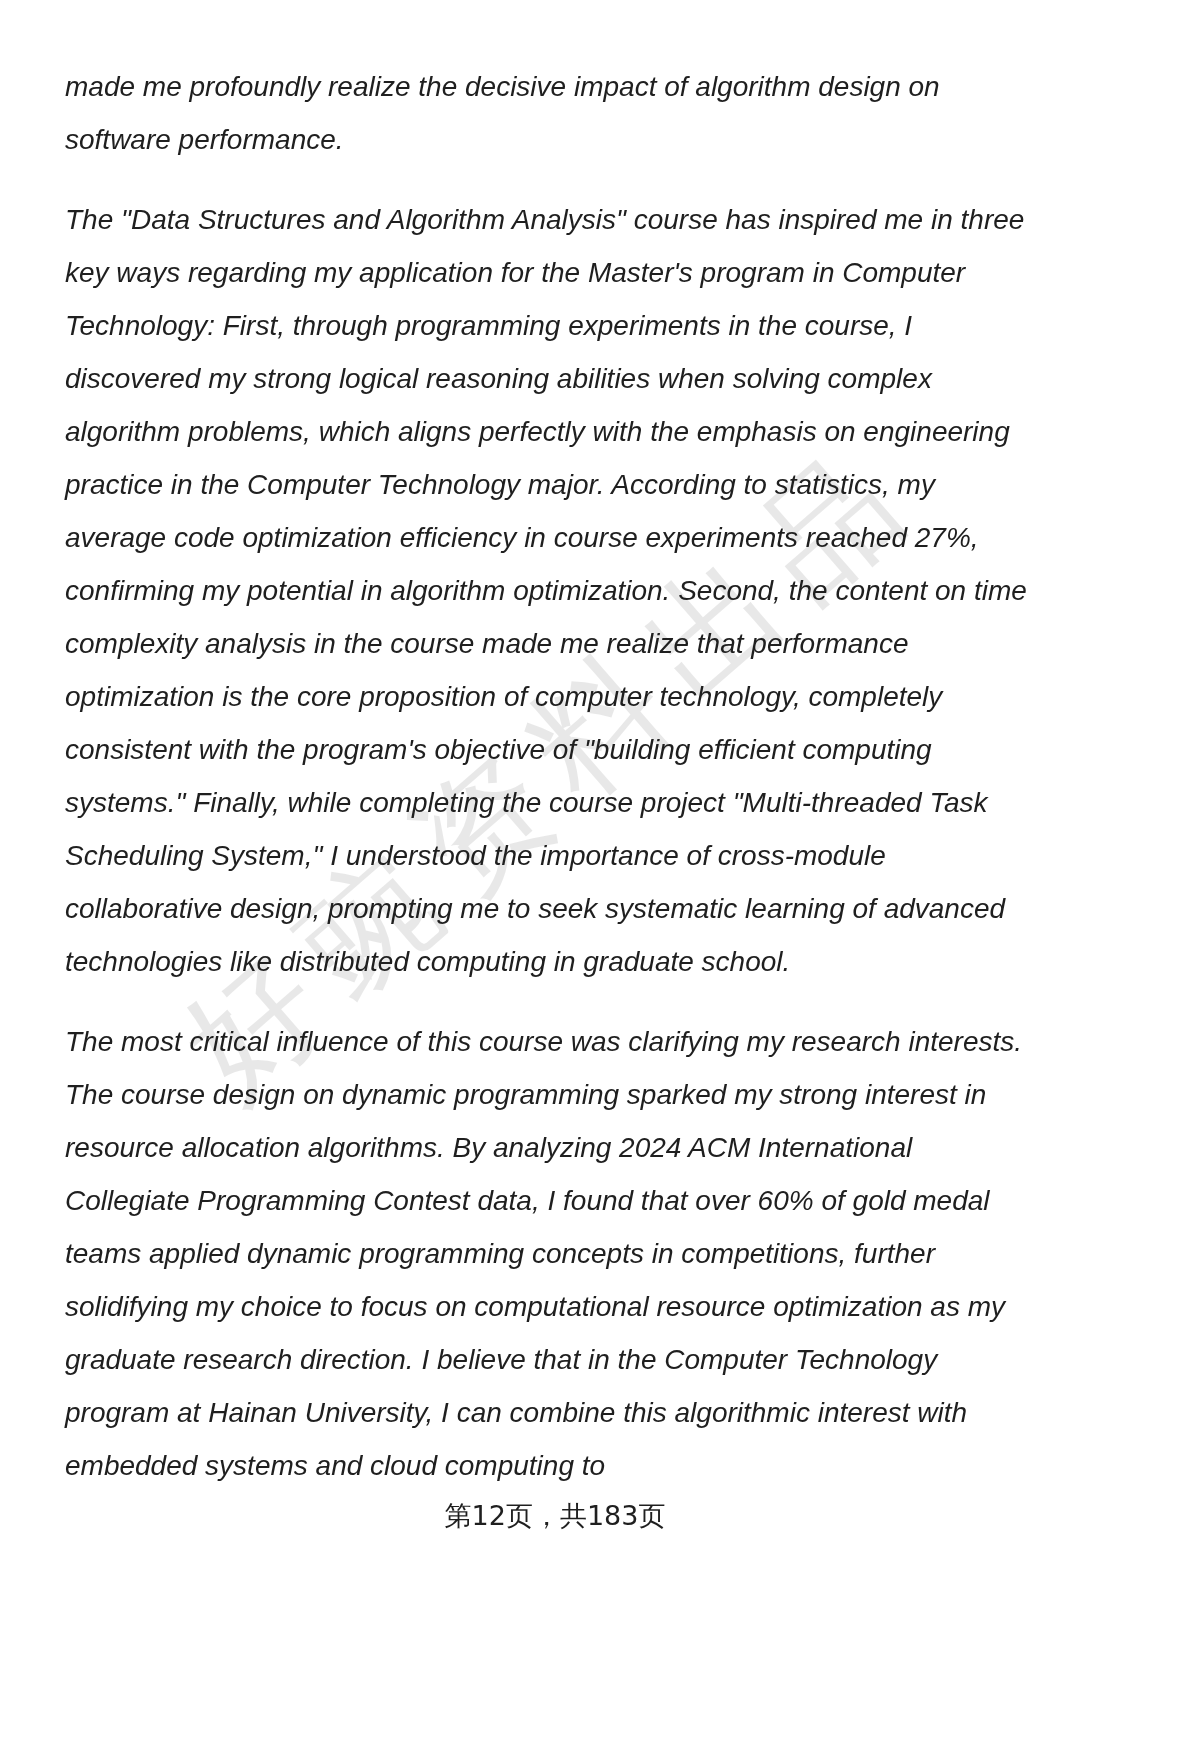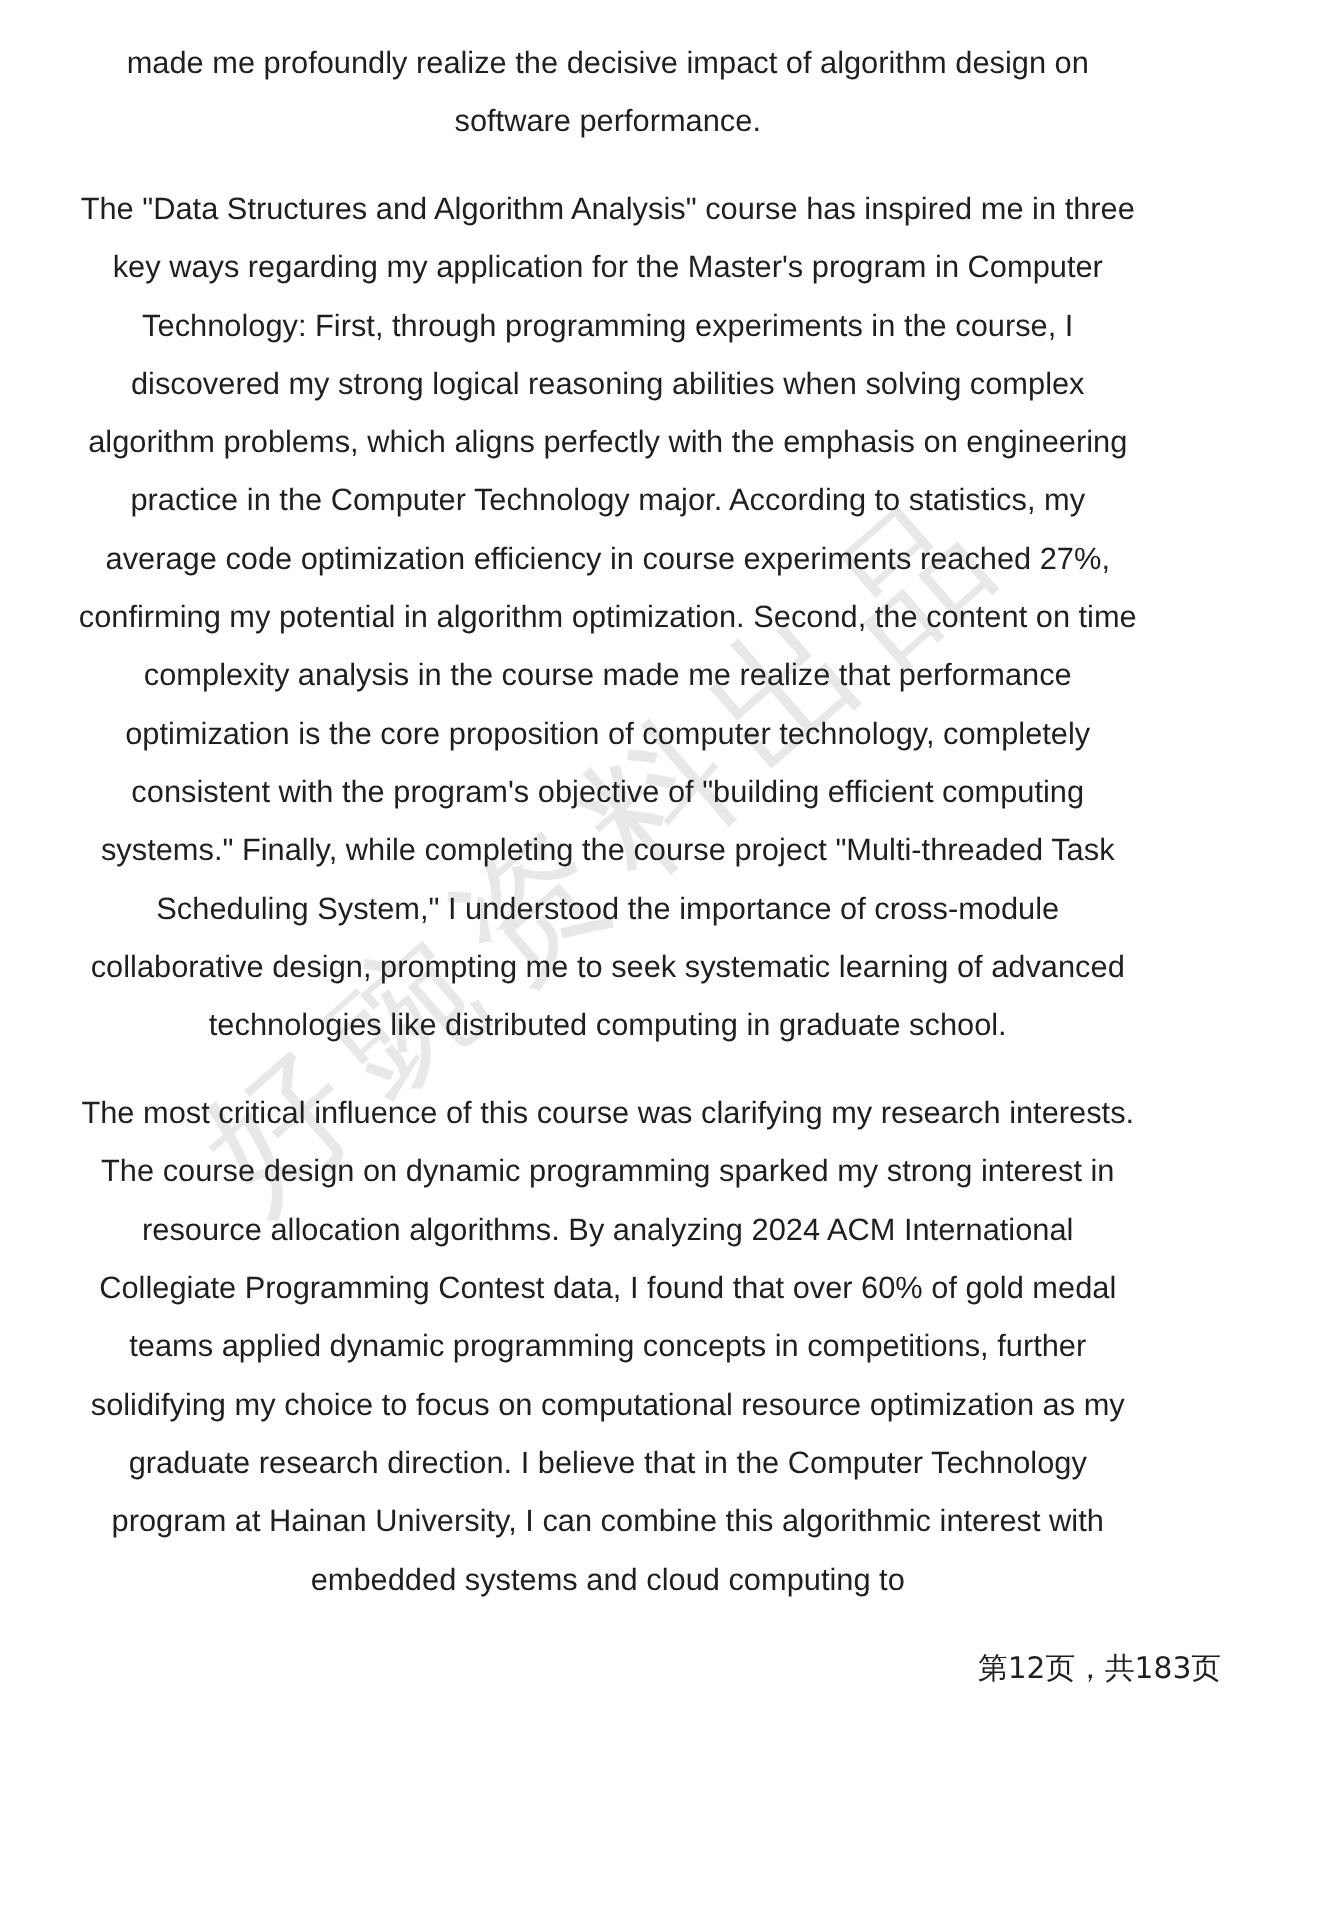--- a/index.html
+++ b/index.html
@@ -30,36 +30,37 @@
     white-space: nowrap;
     color: rgba(0, 0, 0, 0.09);
     z-index: 1;
     pointer-events: none;
     user-select: none;
     font-family: "DejaVu Sans", sans-serif;
   }
   .content {
     position: relative;
     z-index: 2;
-    padding: 30px 160px 0 65px;
+    padding: 60px 160px 0 65px;
     color: #1f1f1f;
     font-size: 28px;
     line-height: 53px;
-    text-align: center;
+    text-align: left;
+    font-style: italic;
   }
   .content p {
     margin: 0 0 27px 0;
   }
   .footer {
     position: absolute;
     z-index: 2;
     left: 0;
     right: 90px;
     top: 1498px;
-    text-align: right;
+    text-align: center;
     color: #1f1f1f;
     font-size: 27px;
     font-family: "DejaVu Sans", "Liberation Sans", sans-serif;
   }
 </style>
 </head>
 <body>
 
 <div class="page">
   <div class="watermark">好豌资料出品</div>

